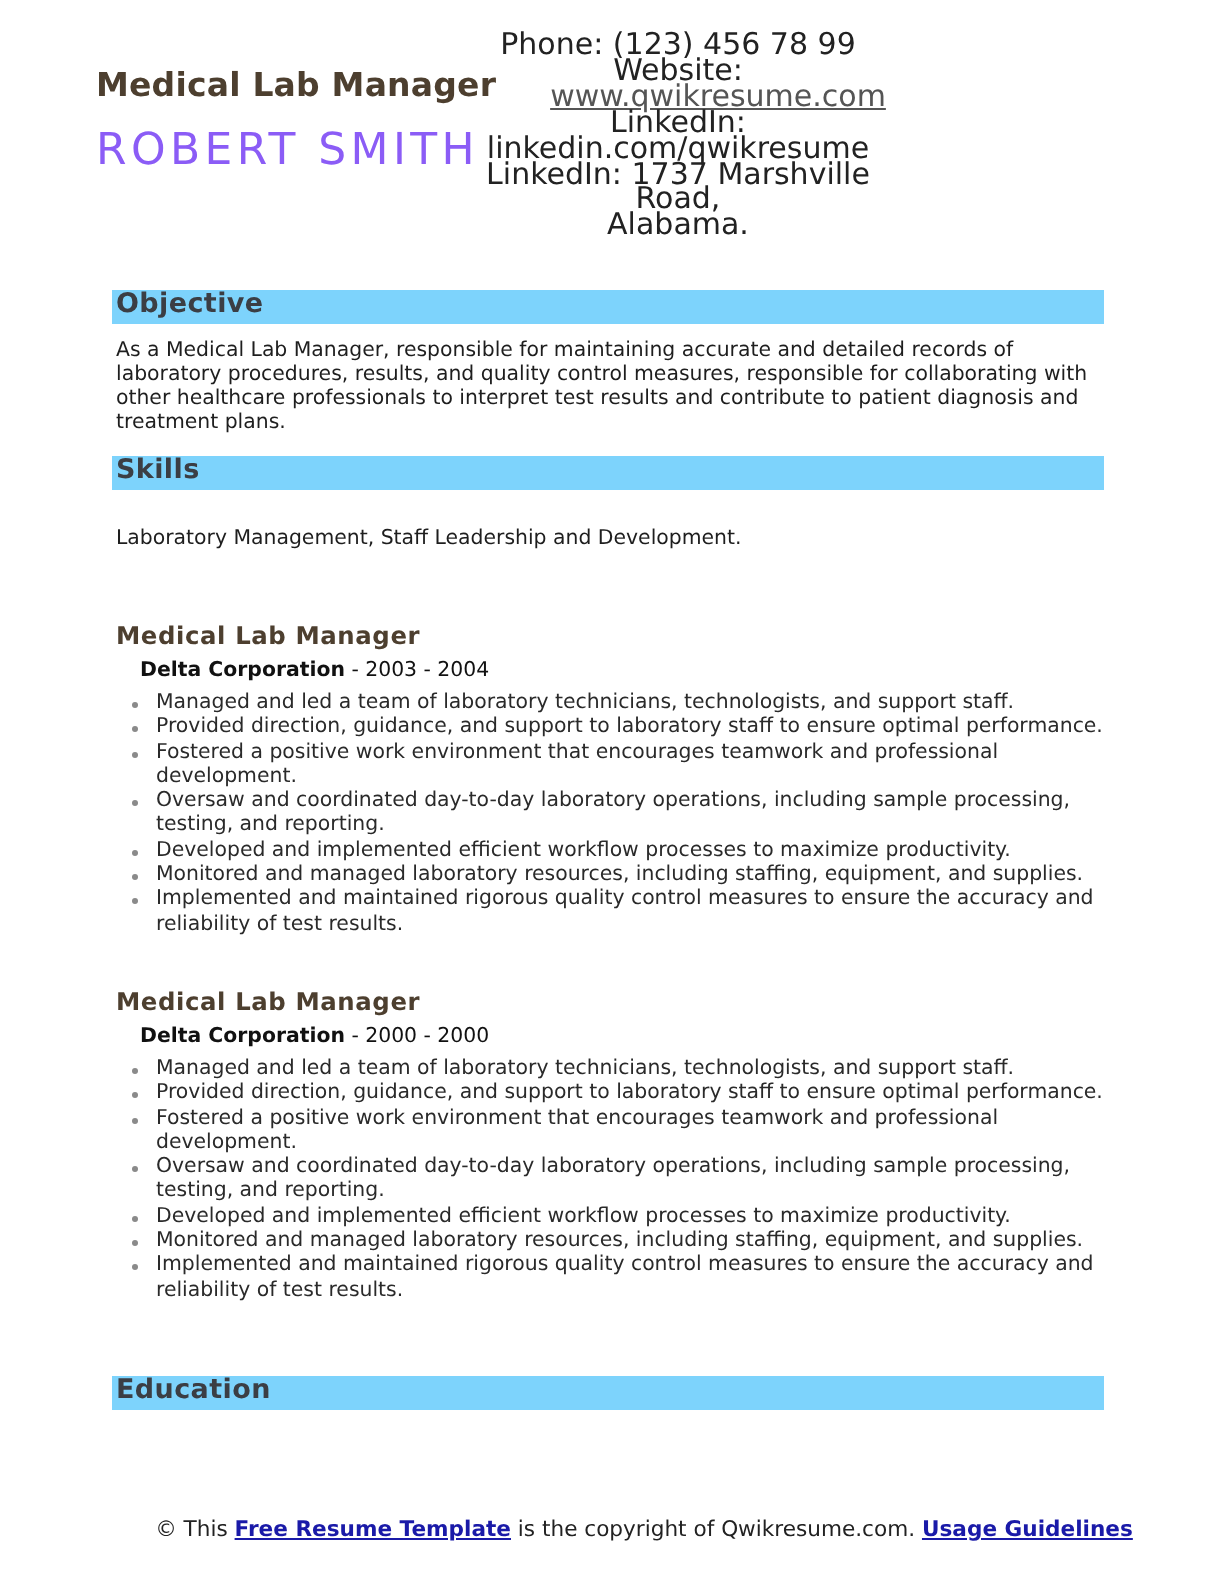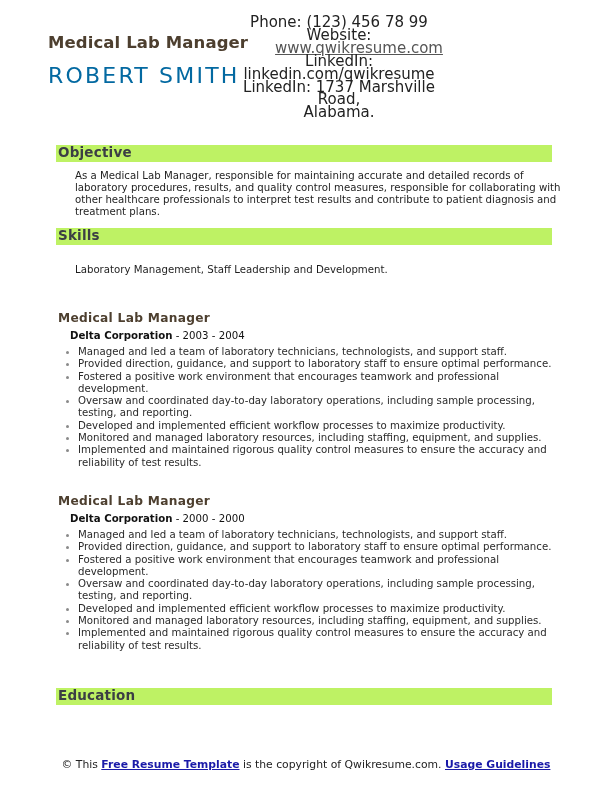--- a/index.html
+++ b/index.html
@@ -3,43 +3,43 @@
 <meta charset="utf-8">
 <style>
   html, body { margin: 0; padding: 0; background: #ffffff; }
   body { width: 612px; height: 792px; position: relative; overflow: hidden;
          font-family: "DejaVu Sans", sans-serif; color: #1a1a1a; }
   .page { position: absolute; left: 0; top: 0; width: 516px; height: 792px; }
 
   .job-title-top { position: absolute; left: 48px; top: 33px; font-size: 16.5px; font-weight: bold;
                    color: #4d3f2f; letter-spacing: 0.1px; }
   .name { position: absolute; left: 48px; top: 63px; font-size: 22px; letter-spacing: 2.2px;
-          color: #0369a1; font-weight: normal; }
+          color: #8b5cf6; font-weight: normal; }
 
   .contact { position: absolute; right: 62px; top: 16px; width: 230px; text-align: center;
              font-size: 15px; line-height: 12.9px; color: #222; }
   .contact a { color: #555; text-decoration: underline; margin-left: 40px; }
 
-  .section-bar { position: absolute; left: 56px; width: 496px; height: 17px; background: #bef264; }
+  .section-bar { position: absolute; left: 56px; width: 496px; height: 17px; background: #7dd3fc; }
   .section-title { position: absolute; left: 2px; top: -1px; font-size: 13.5px; font-weight: bold;
                    color: #3b3e44; letter-spacing: 0.2px; }
 
-  .para { position: absolute; left: 58px; width: 498px; font-size: 10.2px; line-height: 12px; color: #1e1e1e; margin-left: 17px; }
+  .para { position: absolute; left: 58px; width: 498px; font-size: 10.2px; line-height: 12px; color: #1e1e1e; }
 
   .exp-title { position: absolute; left: 58px; font-size: 12.2px; font-weight: bold; color: #4d3f2f; letter-spacing: 0.3px; }
   .exp-company { position: absolute; left: 58px; font-size: 10.2px; color: #111; padding-left: 12px; }
   .exp-company b { font-weight: bold; }
 
   ul.bullets { position: absolute; left: 78px; width: 480px; margin: 0; padding: 0; list-style: none;
                font-size: 10.2px; line-height: 12.3px; color: #2a2a2a; }
   ul.bullets li { position: relative; }
   ul.bullets li::before { content: ""; position: absolute; left: -12px; top: 5px; width: 3px; height: 3px;
                           border-radius: 50%; background: #8a8a8a; }
 
-  .footer { position: absolute; left: 56px; width: 500px; top: 758px; text-align: center;
+  .footer { position: absolute; left: 72px; width: 500px; top: 758px; text-align: center;
             font-size: 10.8px; line-height: 13px; color: #222; }
   .footer a { color: #1a1aa8; font-weight: bold; text-decoration: underline; }
 </style>
 </head>
 <body>
 
 <div class="page">
 
   <div class="job-title-top">Medical Lab Manager</div>
   <div class="name">ROBERT SMITH</div>

